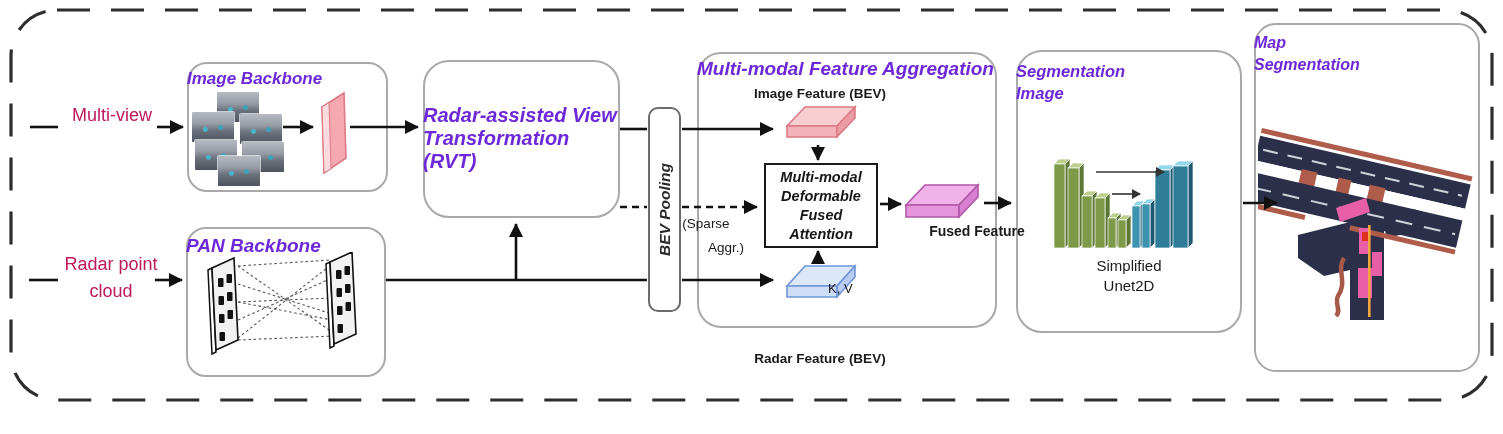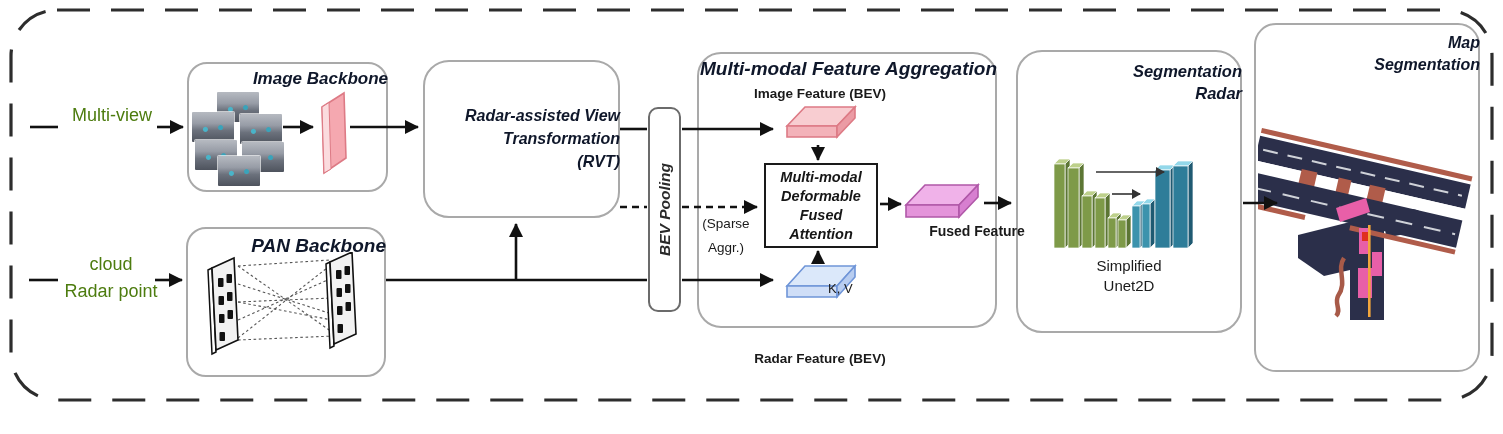--- a/index.html
+++ b/index.html
@@ -6,29 +6,29 @@
   .canvas{
     position:relative;width:1503px;height:434px;background:#fff;overflow:hidden;
     font-family:"Liberation Sans", sans-serif;color:#1a1a1a;
   }
   
   .box{
     position:absolute;background:#fff;border:2.5px solid #a9a9a9;border-radius:22px;
     box-sizing:border-box;z-index:1;
   }
   .box-title{
-    position:absolute;text-align:right;font-weight:bold;font-style:italic;
-    color:#0f172a;z-index:3;line-height:1.25;
+    position:absolute;text-align:left;font-weight:bold;font-style:italic;
+    color:#6d28d9;z-index:3;line-height:1.25;
   }
   .plain-label{position:absolute;text-align:center;color:#1a1a1a;z-index:3;}
   .ital{margin-top:31px;}
   .semib{font-weight:600;}
   
   .input-label{
-    position:absolute;text-align:center;font-size:18px;line-height:27px;color:#4d7c0f;z-index:3;
+    position:absolute;text-align:center;font-size:18px;line-height:27px;color:#be185d;z-index:3;
   }
   
   .bev-pill{
     position:absolute;left:648px;top:107px;width:33px;height:205px;background:#fff;
     border:2.5px solid #6b6b6b;border-radius:10px;box-sizing:border-box;z-index:2;
     display:flex;align-items:center;justify-content:center;
   }
   .bev-pill span{
     writing-mode:vertical-rl;transform:rotate(180deg);
     font-weight:bold;font-style:italic;font-size:15.5px;color:#2a2a2a;white-space:nowrap;
@@ -66,22 +66,22 @@
   <div class="box" style="left:1254px;top:23px;width:226px;height:349px;border-radius:22px;"></div>
 
   <div class="bev-pill">
     <span>BEV Pooling</span>
   </div>
 
   <div class="input-label" style="left:54px;top:102px;width:116px;">
     <div>Multi-view</div>
   </div>
   <div class="input-label" style="left:52px;top:251px;width:118px;">
+    <div>Radar point</div>
     <div>cloud</div>
-    <div>Radar point</div>
   </div>
 
   <div class="box-title" style="left:187px;top:68px;width:201px;font-size:17px;">Image Backbone</div>
   <div class="photo" style="left:217px;top:92px;"></div>
   <div class="photo" style="left:192px;top:112px;"></div>
   <div class="photo" style="left:240px;top:114px;"></div>
   <div class="photo" style="left:195px;top:140px;"></div>
   <div class="photo" style="left:242px;top:142px;"></div>
   <div class="photo" style="left:218px;top:156px;"></div>
 
@@ -119,37 +119,37 @@
       <rect x="134" y="18" width="5.5" height="9" rx="1"></rect>
         <rect x="142.5" y="14" width="5.5" height="9" rx="1"></rect>
       <rect x="134.5" y="36" width="5.5" height="9" rx="1"></rect>
         <rect x="143" y="32" width="5.5" height="9" rx="1"></rect>
       <rect x="135" y="54" width="5.5" height="9" rx="1"></rect>
         <rect x="143.5" y="50" width="5.5" height="9" rx="1"></rect>
       <rect x="135.5" y="72" width="5.5" height="9" rx="1"></rect>
     </g>
   </svg>
 
-  <div class="box-title" style="left:423px;top:104px;width:197px;font-size:16px;line-height:23px;">
+  <div class="box-title" style="left:423px;top:104px;width:197px;font-size:20px;line-height:23px;">
     <div>Radar-assisted View</div>
     <div>Transformation</div>
     <div>(RVT)</div>
   </div>
 
   <div class="box-title" style="left:697px;top:57px;width:300px;font-size:19px;">Multi-modal Feature Aggregation</div>
   <div class="plain-label semib" style="left:710px;top:86px;width:220px;font-size:13.5px;">Image Feature (BEV)</div>
 
   <svg class="art" style="left:785px;top:104px;" width="74" height="42" viewBox="0 0 74 42">
     <polygon points="20,3 70,3 52,22 2,22" fill="#f8cdd1" stroke="#dd7a85" stroke-width="1.6"></polygon>
     <polygon points="2,22 52,22 52,33 2,33" fill="#f3b2b9" stroke="#dd7a85" stroke-width="1.6"></polygon>
     <polygon points="52,22 70,3 70,14 52,33" fill="#eb9ba4" stroke="#dd7a85" stroke-width="1.6"></polygon>
   </svg>
   <div class="plain-label ital" style="left:826px;top:146px;width:40px;text-align:left;font-size:13px;">K, V</div>
 
-  <div class="plain-label ital" style="left:696px;top:185px;width:60px;font-size:13.5px;">(Sparse</div>
+  <div class="plain-label ital" style="left:676px;top:185px;width:60px;font-size:13.5px;">(Sparse</div>
   <div class="plain-label ital" style="left:698px;top:209px;width:56px;font-size:13.5px;">Aggr.)</div>
 
   <div class="mdca">
     <div>Multi-modal</div>
     <div>Deformable</div>
     <div>Fused</div>
     <div>Attention</div>
   </div>
 
   <svg class="art" style="left:904px;top:182px;" width="78" height="44" viewBox="0 0 78 44">
@@ -162,21 +162,21 @@
   <svg class="art" style="left:785px;top:263px;" width="74" height="44" viewBox="0 0 74 44">
     <polygon points="20,3 70,3 52,23 2,23" fill="#dbe8fa" stroke="#6f95d8" stroke-width="1.6"></polygon>
     <polygon points="2,23 52,23 52,34 2,34" fill="#cfdef7" stroke="#6f95d8" stroke-width="1.6"></polygon>
     <polygon points="52,23 70,3 70,14 52,34" fill="#b8cdf0" stroke="#6f95d8" stroke-width="1.6"></polygon>
   </svg>
   <div class="plain-label ital" style="left:828px;top:250px;width:40px;text-align:left;font-size:13px;">K, V</div>
   <div class="plain-label semib" style="left:710px;top:307px;width:220px;font-size:13.5px;margin-top:44px;">Radar Feature (BEV)</div>
 
   <div class="box-title" style="left:1016px;top:60px;width:226px;font-size:16.5px;line-height:22px;">
     <div>Segmentation</div>
-    <div>Radar</div>
+    <div>Image</div>
   </div>
   <svg class="art" style="left:1048px;top:152px;" width="178" height="100" viewBox="0 0 178 100">
 
     <g stroke="#fff" stroke-width="0.7">
       <polygon points="6,12 11,7 22,7 17,12" fill="#bdd08b"></polygon>
         <polygon points="17,12 22,7 22,91 17,96" fill="#5c7634"></polygon>
         <rect x="6" y="12" width="11" height="84" fill="#7e9a48"></rect>
       <polygon points="20,16 25,11 36,11 31,16" fill="#bdd08b"></polygon>
         <polygon points="31,16 36,11 36,91 31,96" fill="#5c7634"></polygon>
         <rect x="20" y="16" width="11" height="80" fill="#7e9a48"></rect>

